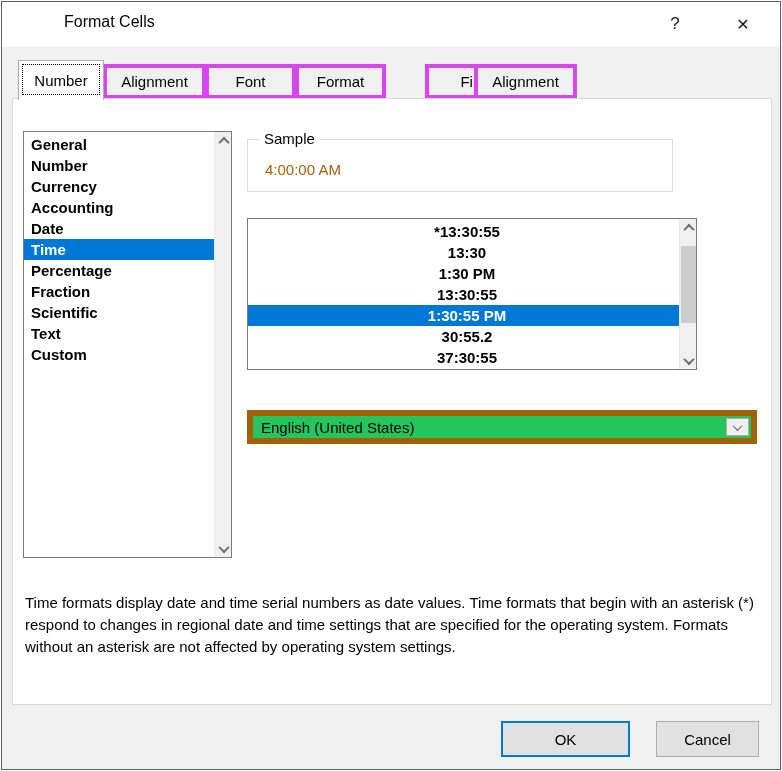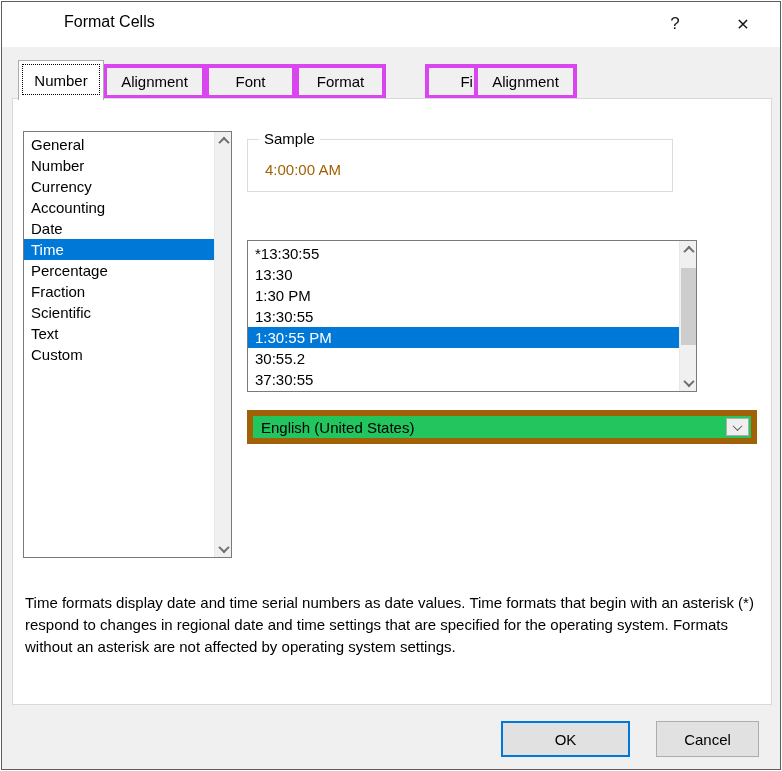--- a/index.html
+++ b/index.html
@@ -19,21 +19,21 @@
   .tab.active{top:58px;height:40px;background:#FFFFFF;border:1px solid #ACACAC;border-bottom:none;z-index:3;}
   .focusrect{position:absolute;left:3px;top:3px;right:3px;bottom:5px;border:1px dotted #000;pointer-events:none;}
 
   
   .pane{position:absolute;left:10px;top:96px;width:760px;height:607px;background:#FFFFFF;border:1px solid #D9D9D9;z-index:2;}
 
   .lbl{position:absolute;font-size:15px;color:#000;}
   .accel{text-decoration:underline;}
 
   
-  .listbox{position:absolute;background:#FFFFFF;border:1px solid #7A7A7A;}
+  .listbox{position:absolute;background:#FFFFFF;border:1px solid #7A7A7A;font-weight:bold;}
   .items{position:absolute;left:0;top:2px;right:17px;bottom:0;overflow:hidden;}
   .li{height:21px;line-height:21px;padding-left:7px;font-size:15px;color:#000;white-space:nowrap;}
   .li.sel{background:#0078D7;color:#FFFFFF;}
 
   
   .sb{position:absolute;top:0;right:0;bottom:0;width:17px;background:#F0F0F0;border-left:1px solid #E8E8E8;}
   .sb-btn{position:absolute;left:0;width:17px;height:17px;display:flex;align-items:center;justify-content:center;}
   .sb-up{top:0;}
   .sb-down{bottom:0;}
   .chev{width:8px;height:8px;border-right:2px solid #6E6E6E;border-bottom:2px solid #6E6E6E;}
@@ -126,21 +126,21 @@
 
     <div class="groupbox" style="left:245px;top:137px;width:426px;height:53px;z-index:4;">
       <span class="legend">Sample</span>
       <span class="sample-value">4:00:00 AM</span>
     </div>
 
     <div class="lbl" style="left:245px;top:199px;">
       <span class="accel">T</span><span>ype:</span>
     </div>
 
-    <div class="listbox" style="left:245px;top:238px;width:450px;height:152px;z-index:4;">
+    <div class="listbox" style="left:245px;top:216px;width:450px;height:152px;z-index:4;text-align:center;">
       <div class="items">
         <div class="li">*13:30:55</div>
         <div class="li">13:30</div>
         <div class="li">1:30 PM</div>
         <div class="li">13:30:55</div>
         <div class="li sel">1:30:55 PM</div>
         <div class="li">30:55.2</div>
         <div class="li">37:30:55</div>
       </div>
       <div class="sb">

